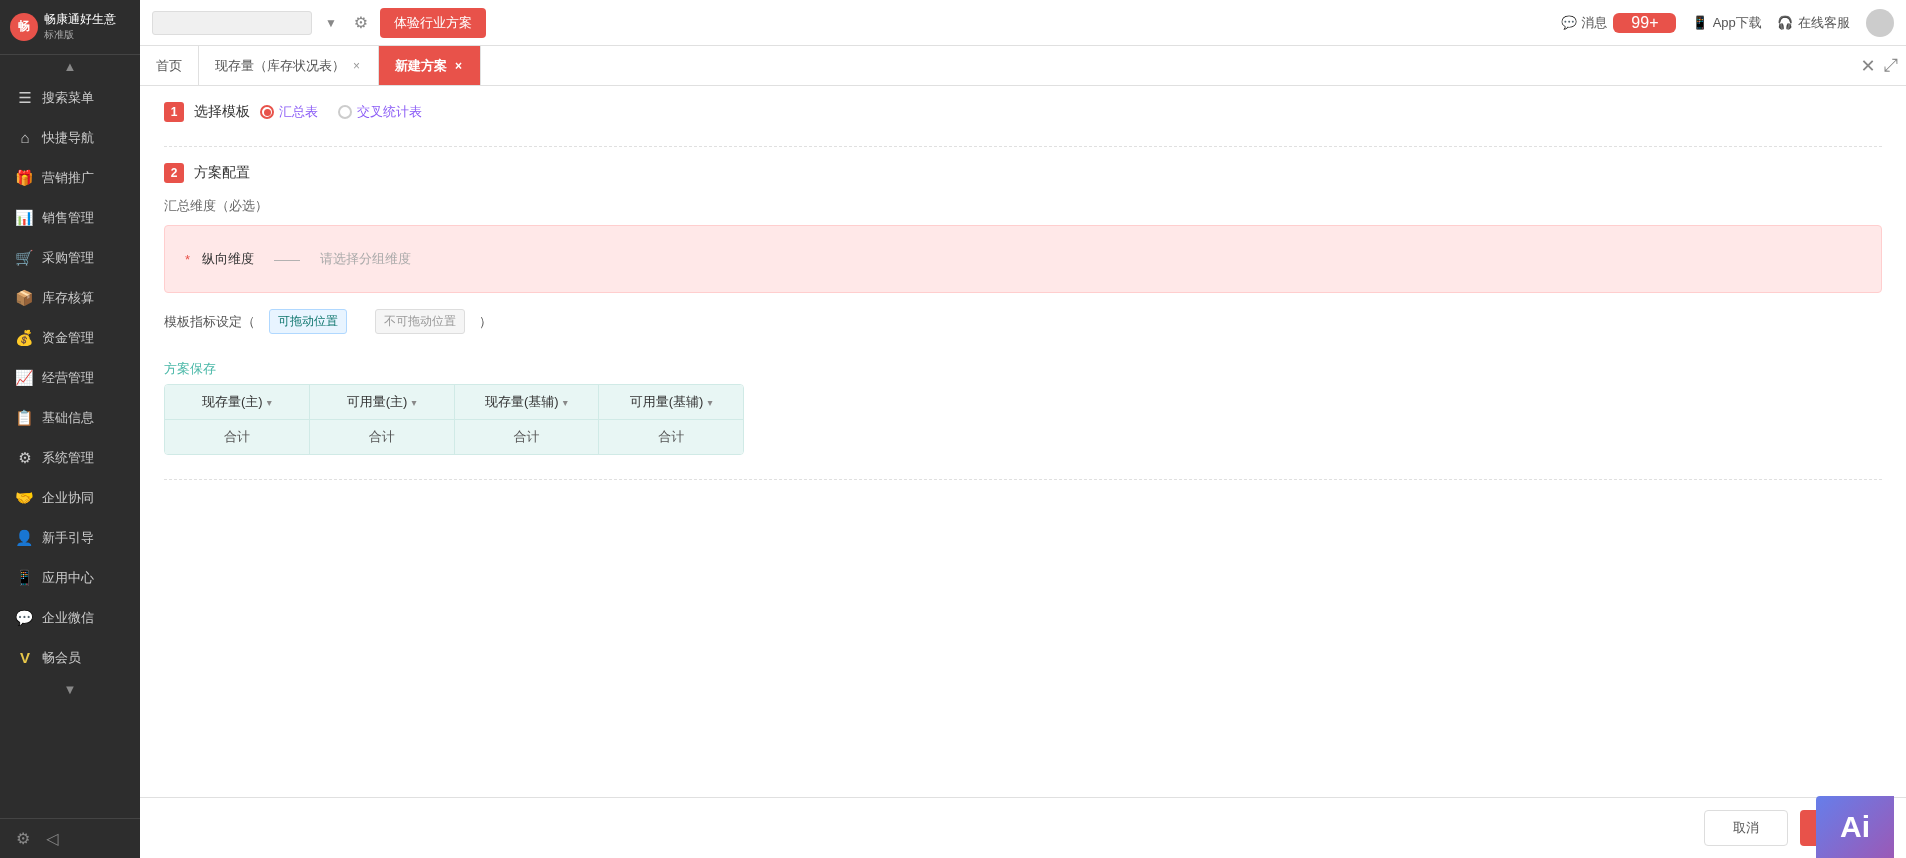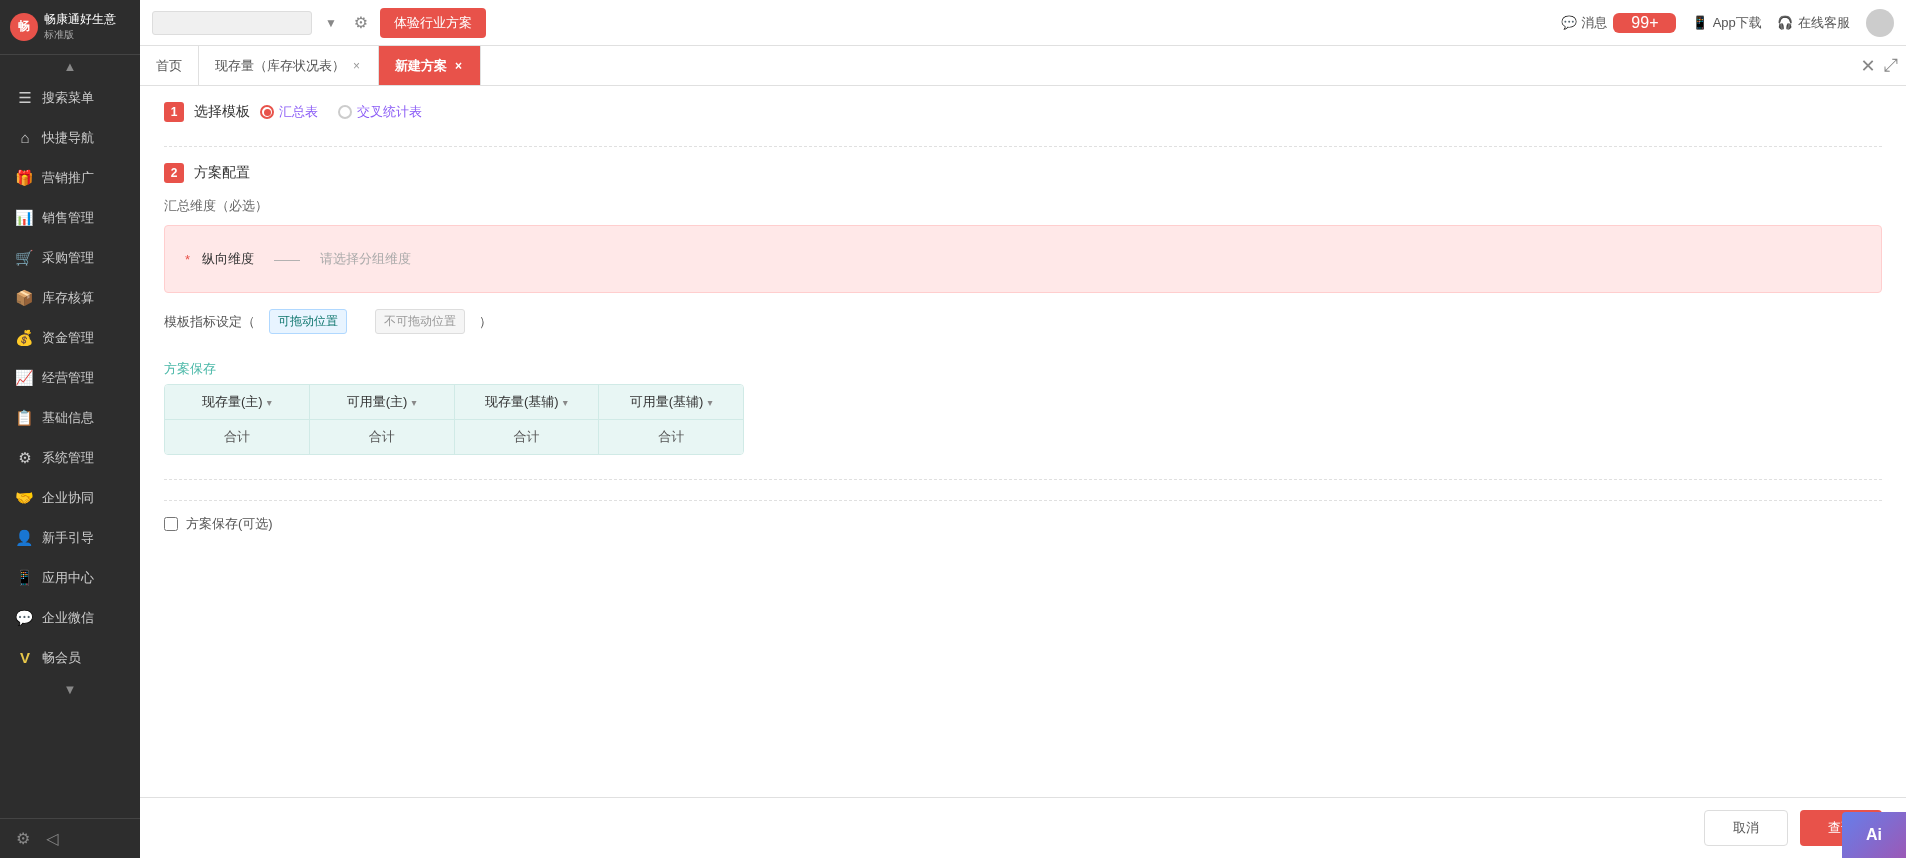--- a/index.html
+++ b/index.html
@@ -650,26 +650,22 @@
               </div>
               <div class="stats-data-cell">合计</div>
             </div>
           </div>
         </div>
 
       </div>
 
       <hr class="divider">
 
-      <div class="panel-bottom">
-        <input type="checkbox" class="save-checkbox" style="">
-        <span class="save-label">方案保存(可选)</span>
-      </div>
     </div>
   </div>
 
   <div class="footer-bar">
     <button class="btn-cancel">取消</button>
     <button class="btn-query">查询</button>
   </div>
 </div>
 
-<div class="ai-btn" style="position:fixed;bottom:0;right:0;background:linear-gradient(135deg,#667eea,#9b59b6);color:white;padding:14px 24px;font-size:16px;font-weight:bold;cursor:pointer;border-radius:4px 0 0 0;">Ai</div>
+<div class="ai-btn" style="position:fixed;bottom:0;right:12px;background:linear-gradient(135deg,#667eea,#9b59b6);color:white;padding:14px 24px;font-size:30px;font-weight:bold;cursor:pointer;border-radius:4px 0 0 0;">Ai</div>
 
 </body></html>

